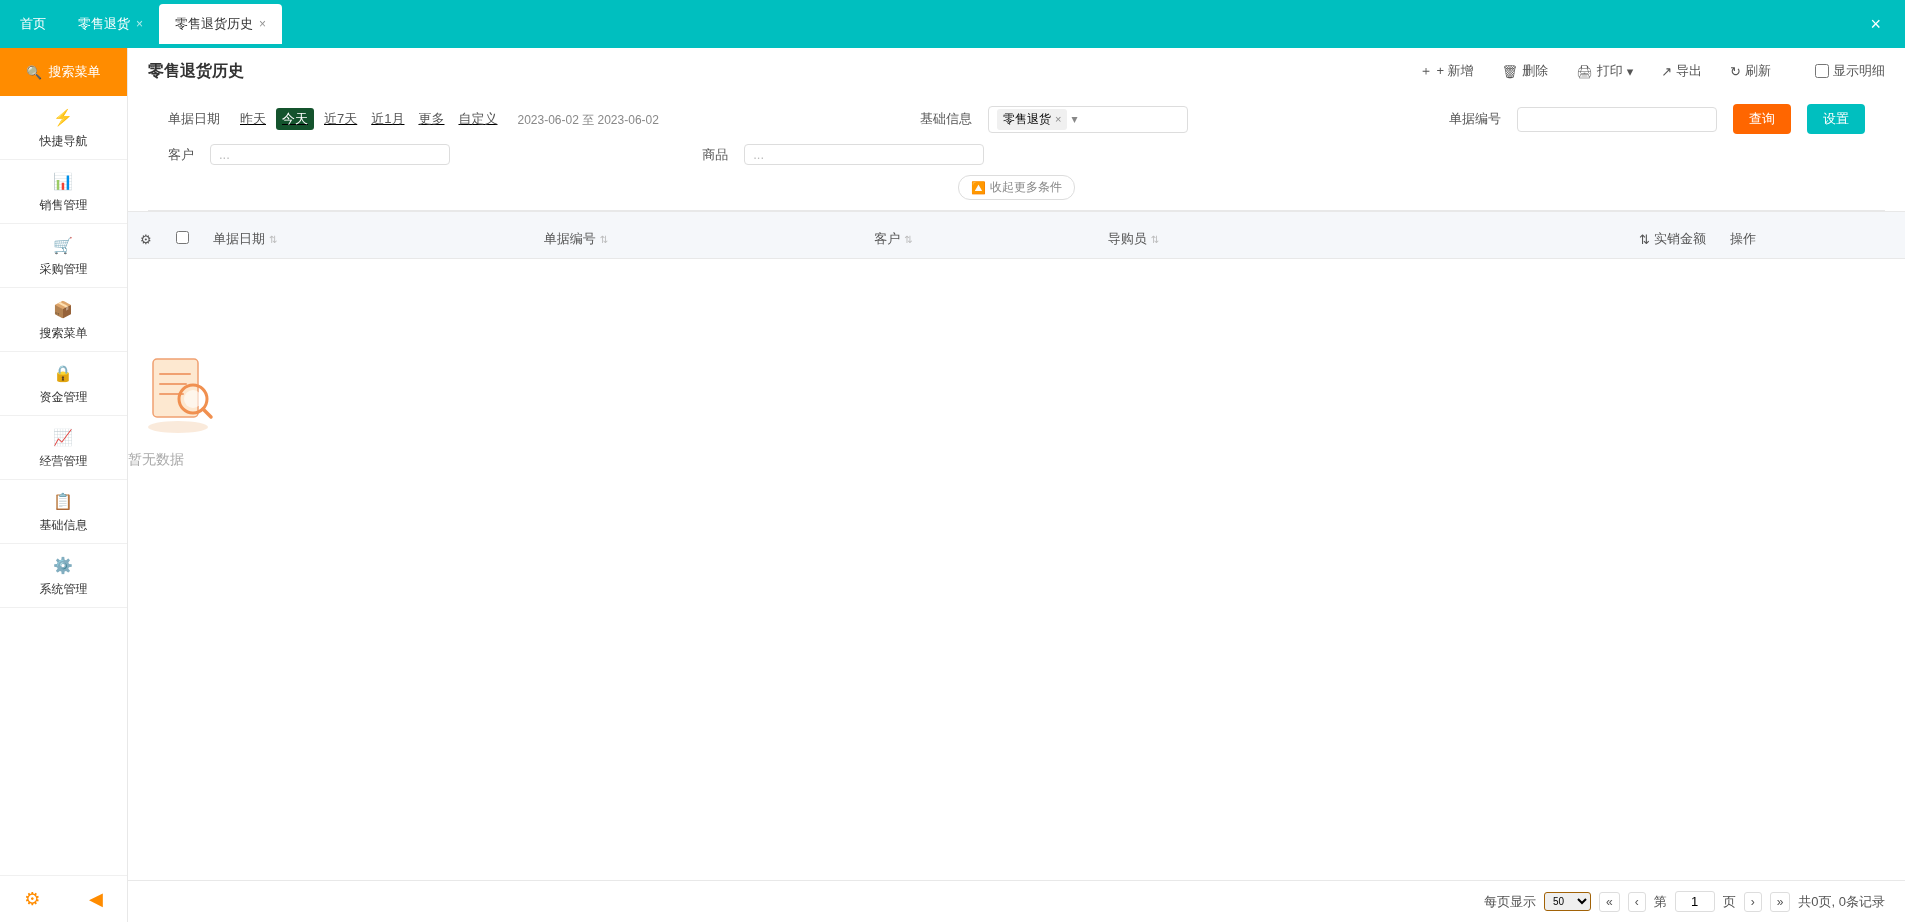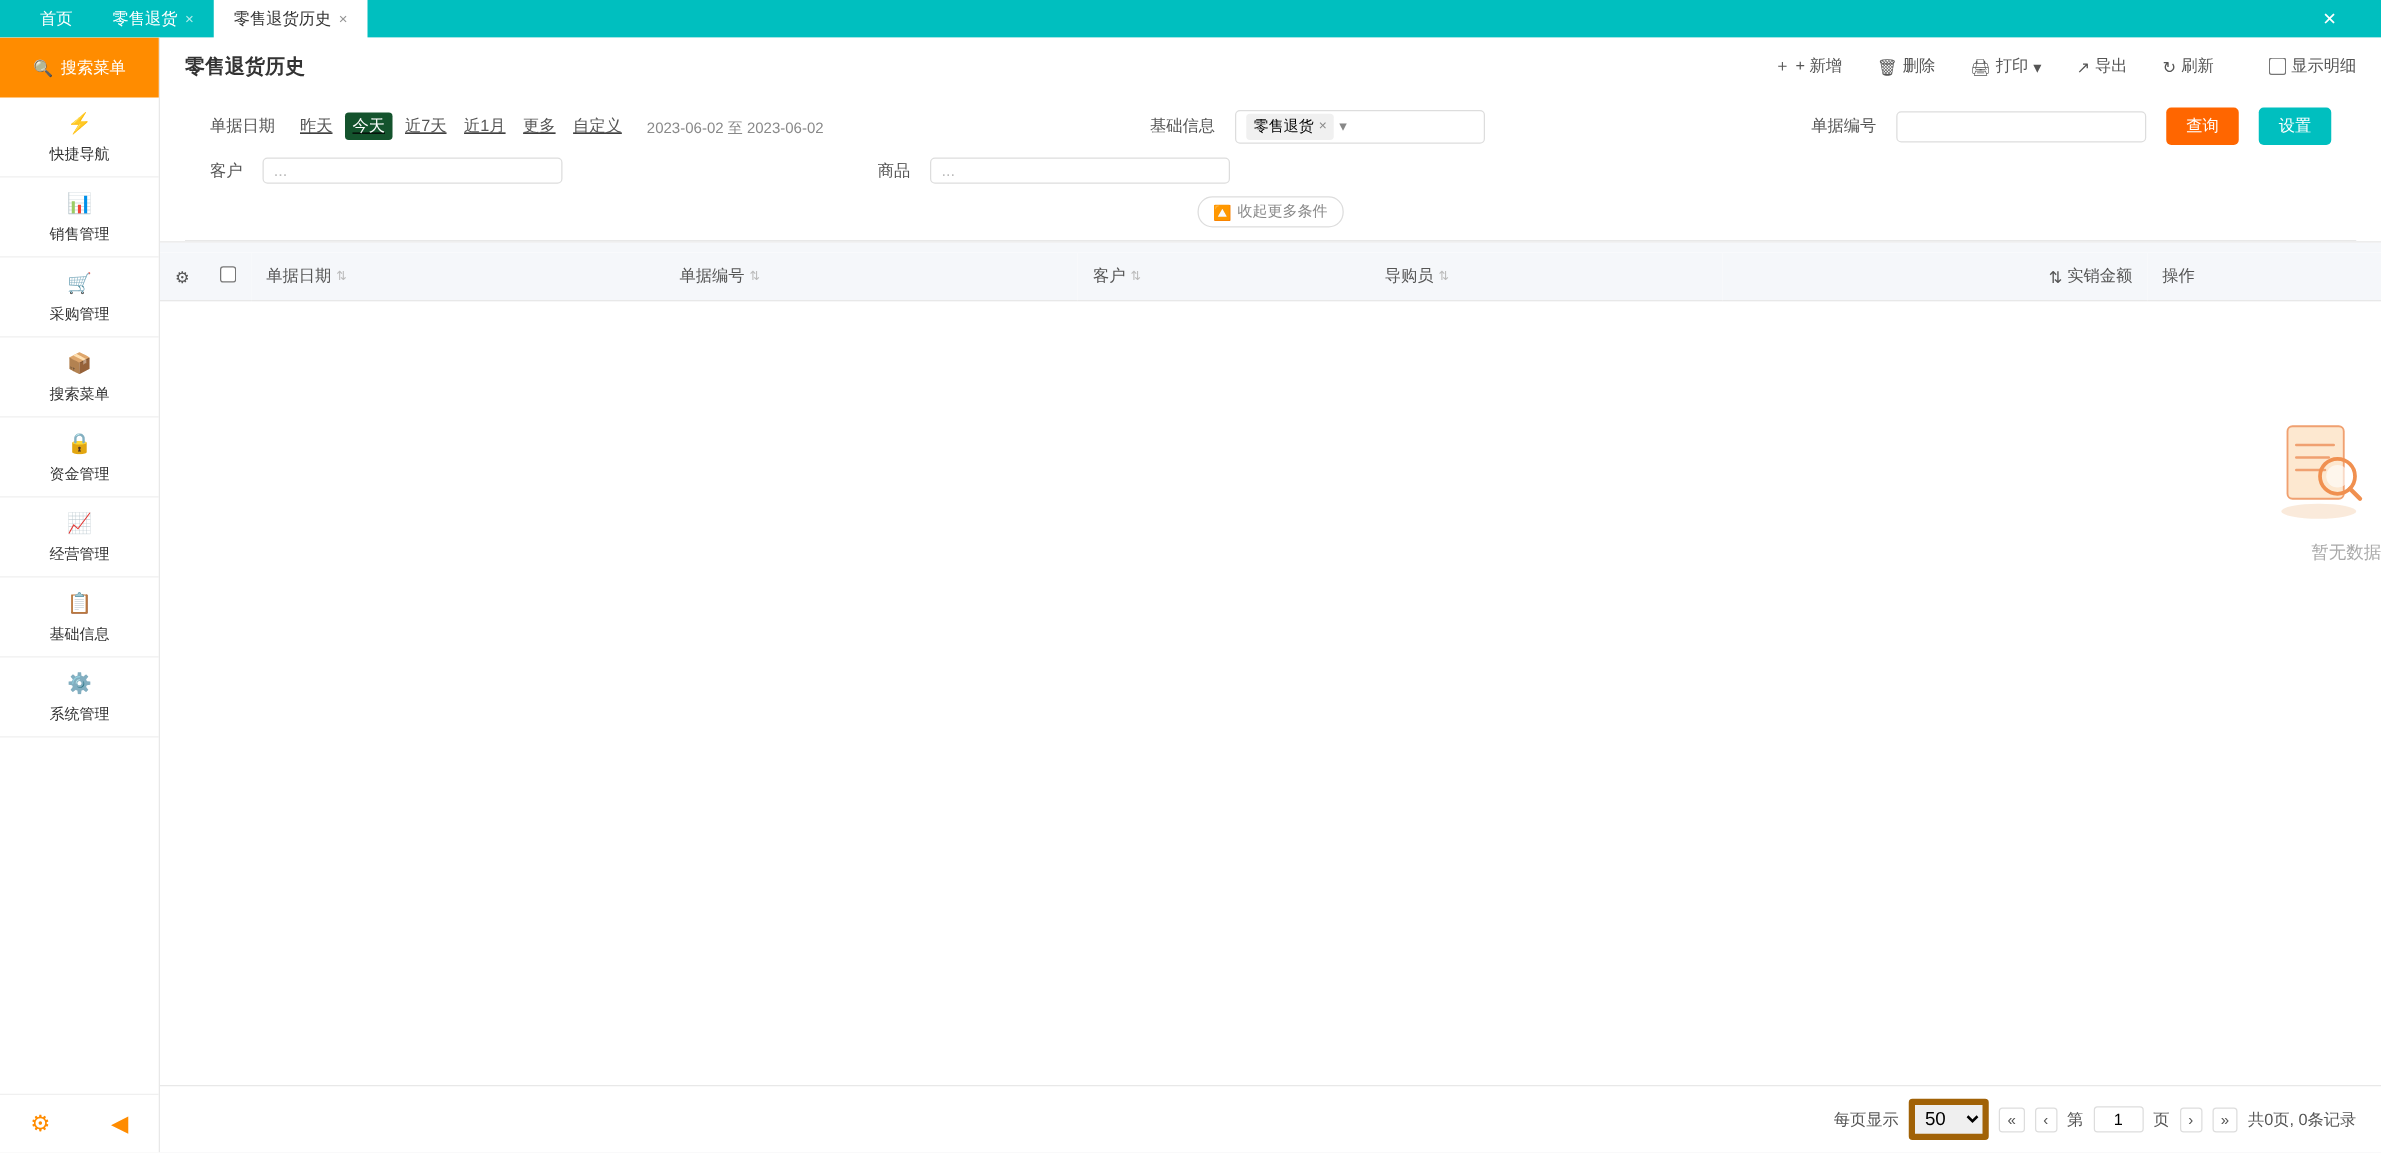--- a/index.html
+++ b/index.html
@@ -1,24 +1,24 @@
 <!DOCTYPE html>
 <html><head>
   <meta charset="utf-8">
   <style>
     * { box-sizing: border-box; margin: 0; padding: 0; font-family: 'Microsoft YaHei', Arial, sans-serif; }
     body { width: 1905px; height: 922px; overflow: hidden; background: #f5f5f5; display: flex; flex-direction: column; }
 
     
     .top-bar {
-      height: 30px;
+      height: 48px;
       background: #00bfbf;
       display: flex;
       align-items: center;
-      padding: 0 16px;
+      padding: 0 4px;
       flex-shrink: 0;
     }
     .tab-item {
       height: 40px;
       display: flex;
       align-items: center;
       padding: 0 16px;
       color: white;
       font-size: 13px;
       cursor: pointer;
@@ -317,21 +317,21 @@
     }
     .check-th {
       width: 36px;
       text-align: center;
     }
 
     
     .empty-state {
       display: flex;
       flex-direction: column;
-      align-items: flex-end;
+      align-items: flex-start;
       justify-content: center;
       padding: 80px 0;
     }
     .empty-icon {
       width: 100px;
       height: 100px;
       margin-bottom: 12px;
     }
     .empty-text {
       font-size: 14px;
@@ -345,24 +345,24 @@
       justify-content: flex-end;
       padding: 10px 20px;
       background: white;
       border-top: 1px solid #e8e8e8;
       gap: 8px;
       font-size: 13px;
       color: #555;
       flex-shrink: 0;
     }
     .pagination-select {
-      border: 5px solid #a16207;
+      border: 1px solid #a16207;
       border-radius: 3px;
       padding: 2px 4px;
-      font-size: 15px;
+      font-size: 10px;
     }
     .page-nav-btn {
       border: 1px solid #ddd;
       background: white;
       border-radius: 3px;
       padding: 2px 6px;
       cursor: pointer;
       font-size: 12px;
       color: #555;
     }

